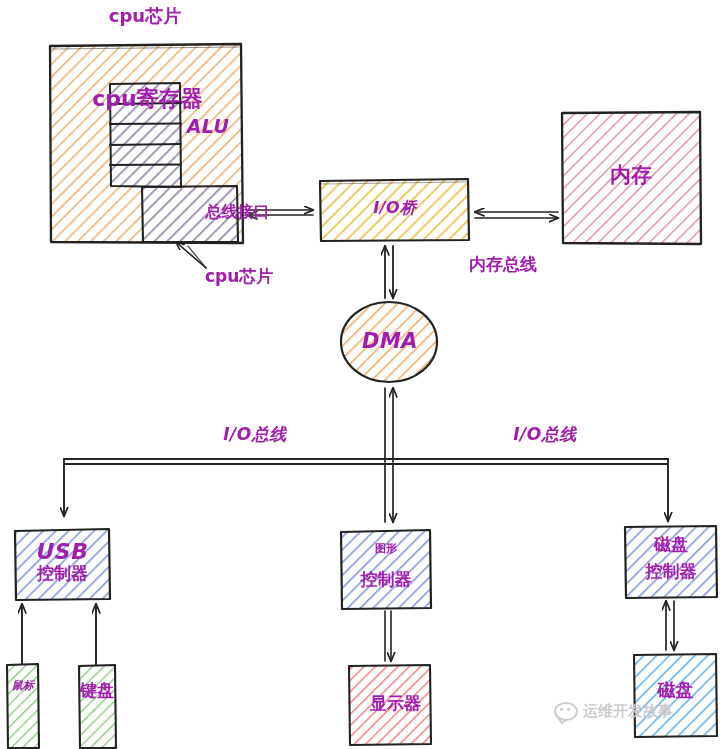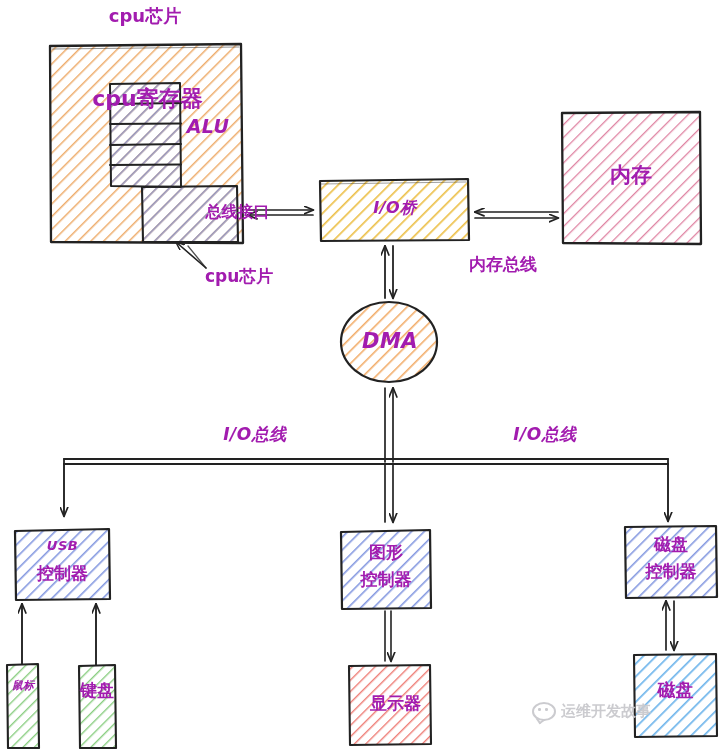--- a/index.html
+++ b/index.html
@@ -238,37 +238,37 @@
   <div class="lbl en" style="left:359px;top:329px;width:62px;font-size:21px;">DMA</div>
 
   <div class="lbl cn" style="left:205px;top:267px;width:110px;font-size:17px;text-align:left;">cpu芯片</div>
 
   <div class="lbl cn" style="left:469px;top:255px;width:110px;font-size:17px;text-align:left;">内存总线</div>
 
   <div class="lbl en" style="left:200px;top:425px;width:110px;font-size:17px;">I/O总线</div>
 
   <div class="lbl en" style="left:490px;top:425px;width:110px;font-size:17px;">I/O总线</div>
 
-  <div class="lbl en" style="left:15px;top:539px;width:95px;font-size:13px;">USB</div>
+  <div class="lbl en" style="left:15px;top:539px;width:95px;font-size:22px;">USB</div>
   <div class="lbl cn" style="left:15px;top:564px;width:95px;font-size:17px;">控制器</div>
 
-  <div class="lbl cn" style="left:341px;top:543px;width:90px;font-size:17px;">图形</div>
+  <div class="lbl cn" style="left:341px;top:543px;width:90px;font-size:11px;">图形</div>
   <div class="lbl cn" style="left:341px;top:570px;width:90px;font-size:17px;">控制器</div>
 
   <div class="lbl cn" style="left:625px;top:535px;width:92px;font-size:17px;">磁盘</div>
   <div class="lbl cn" style="left:625px;top:562px;width:92px;font-size:17px;">控制器</div>
 
   <div class="lbl cn" style="left:7px;top:678px;width:32px;font-size:11px;line-height:1.45;word-break:break-all;font-style:italic;">鼠标</div>
   <div class="lbl cn" style="left:80px;top:678px;width:24px;font-size:17px;line-height:1.45;word-break:break-all;">键盘</div>
 
   <div class="lbl cn" style="left:349px;top:694px;width:93px;font-size:17px;">显示器</div>
 
   <div class="lbl cn" style="left:634px;top:680px;width:83px;font-size:18px;">磁盘</div>
 
-  <div class="wm" style="left:532px;top:702px;">
+  <div class="wm" style="left:554px;top:702px;">
     <span class="bubble">
         <i class="a"></i>
         <i class="b"></i>
       </span>
     <span>运维开发故事</span>
   </div>
 
 </div>
 
 </body></html>

